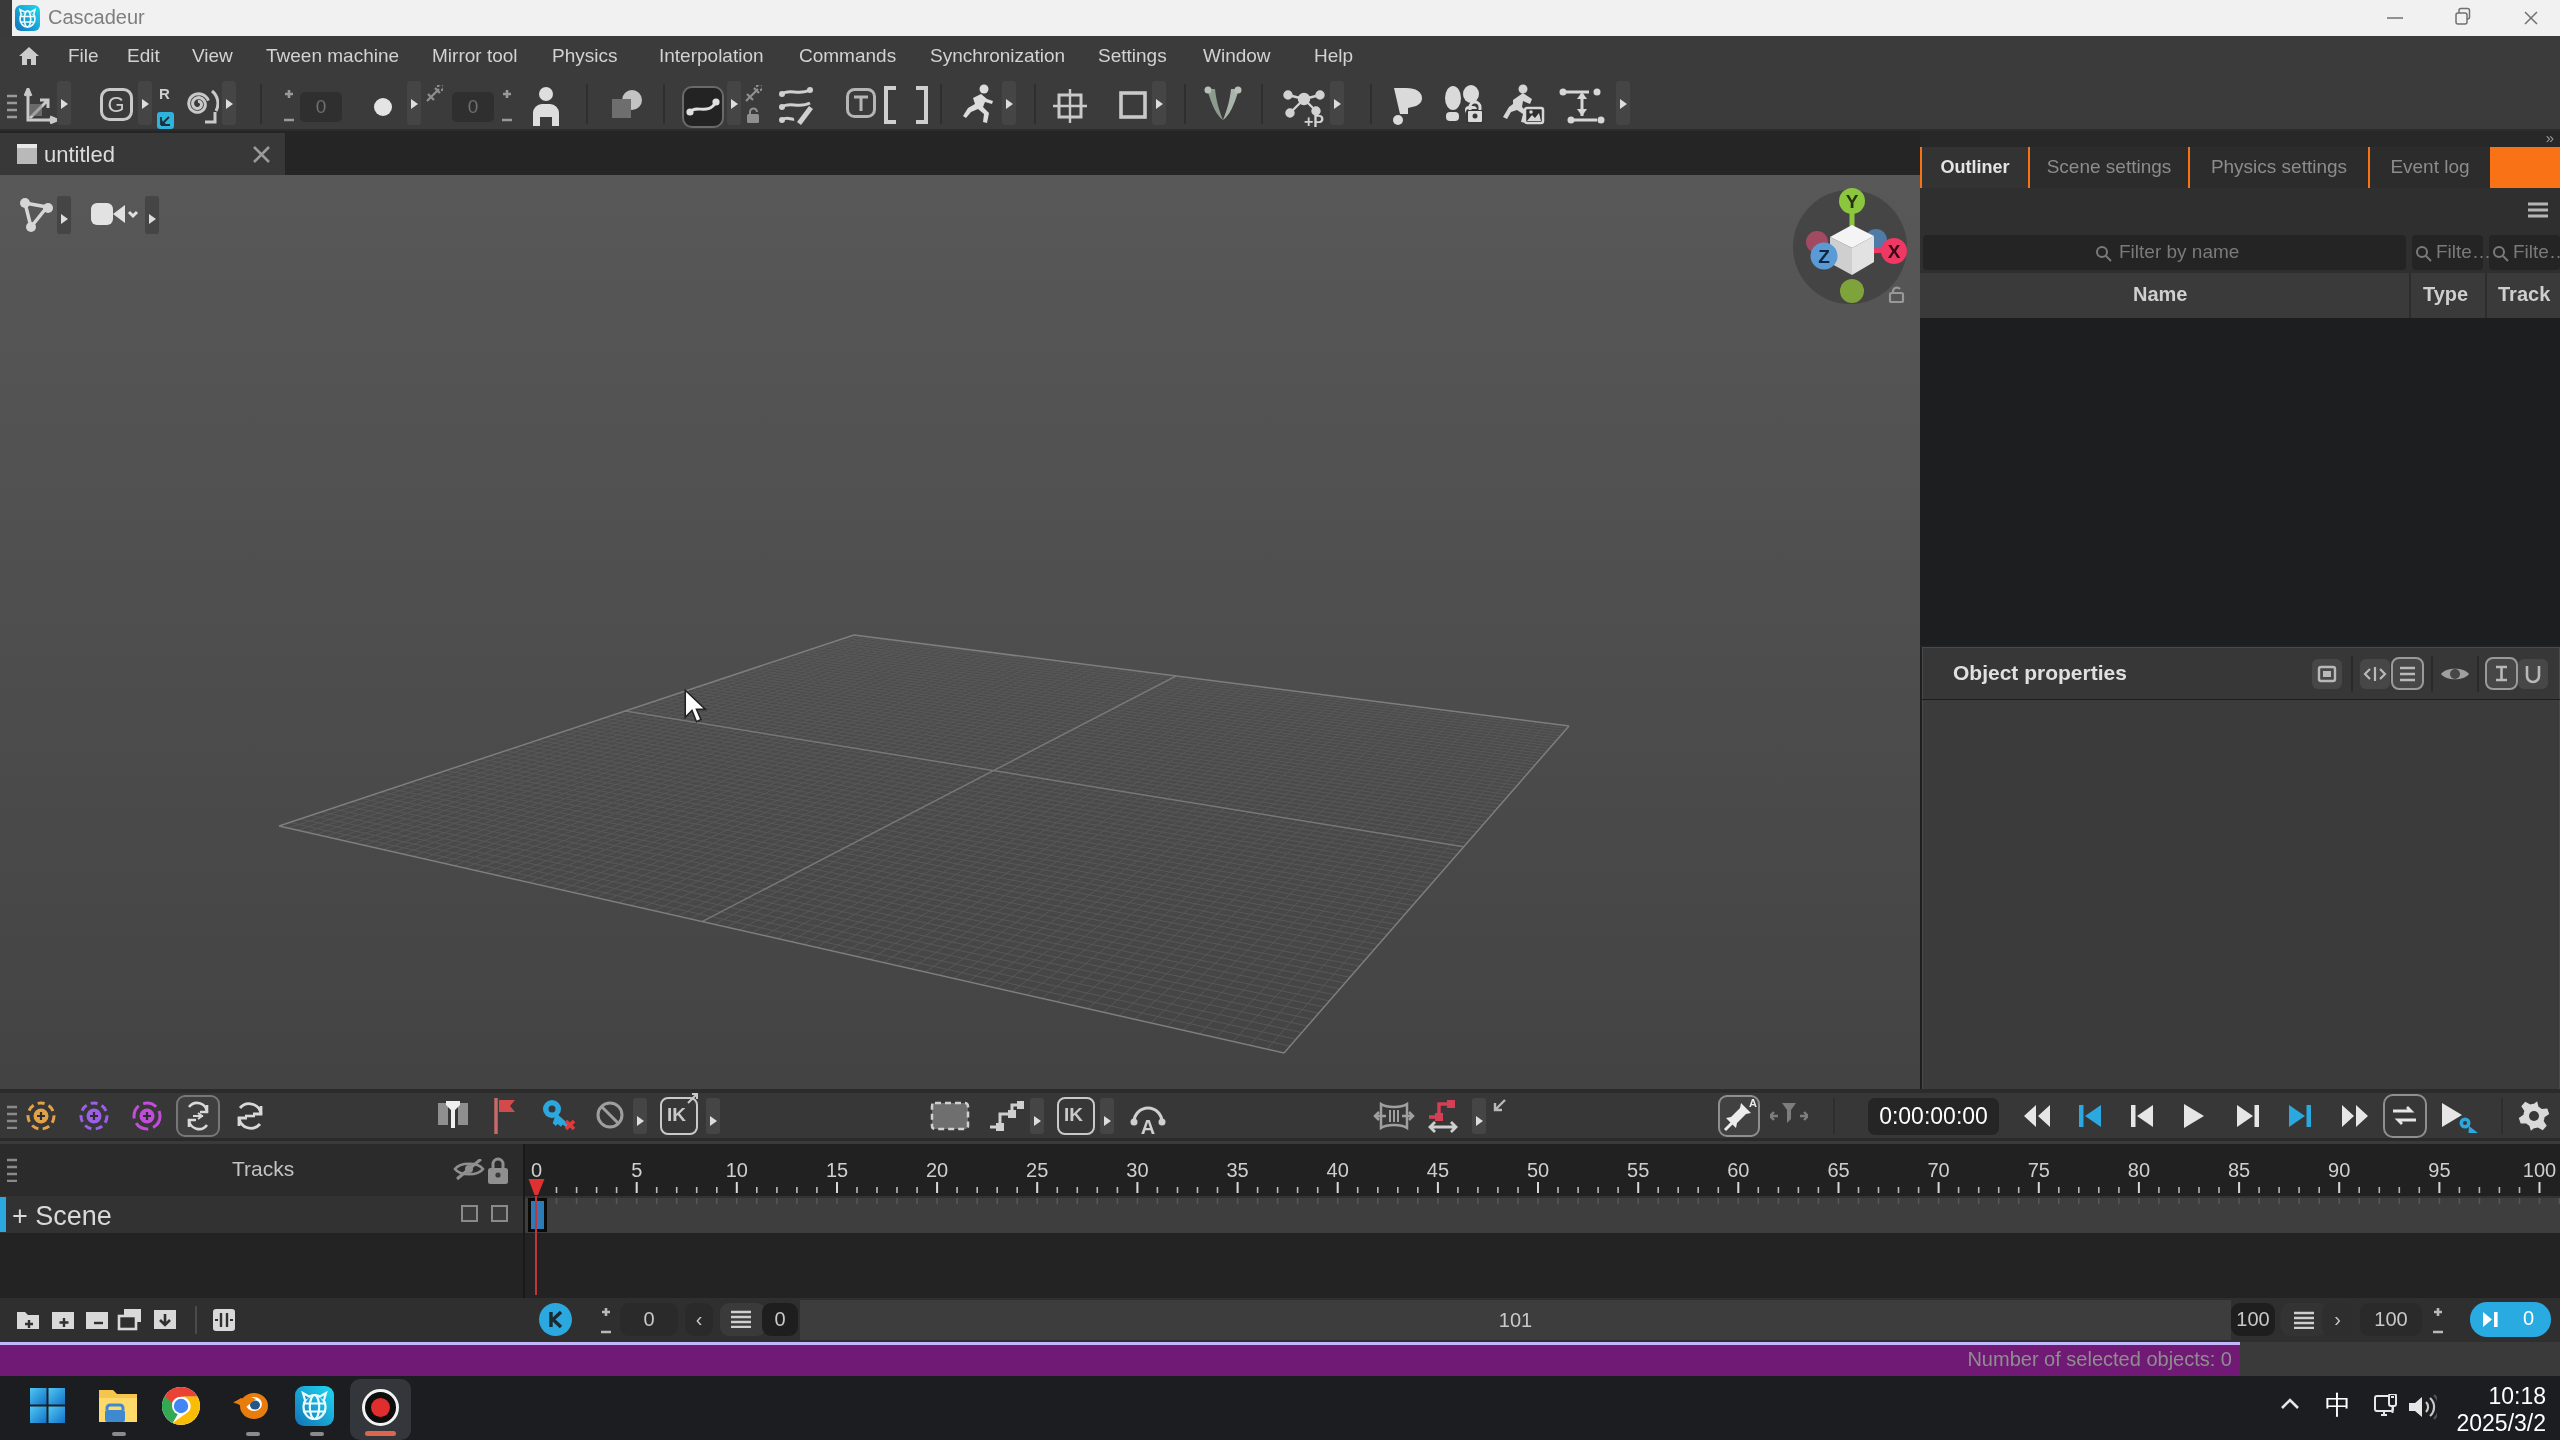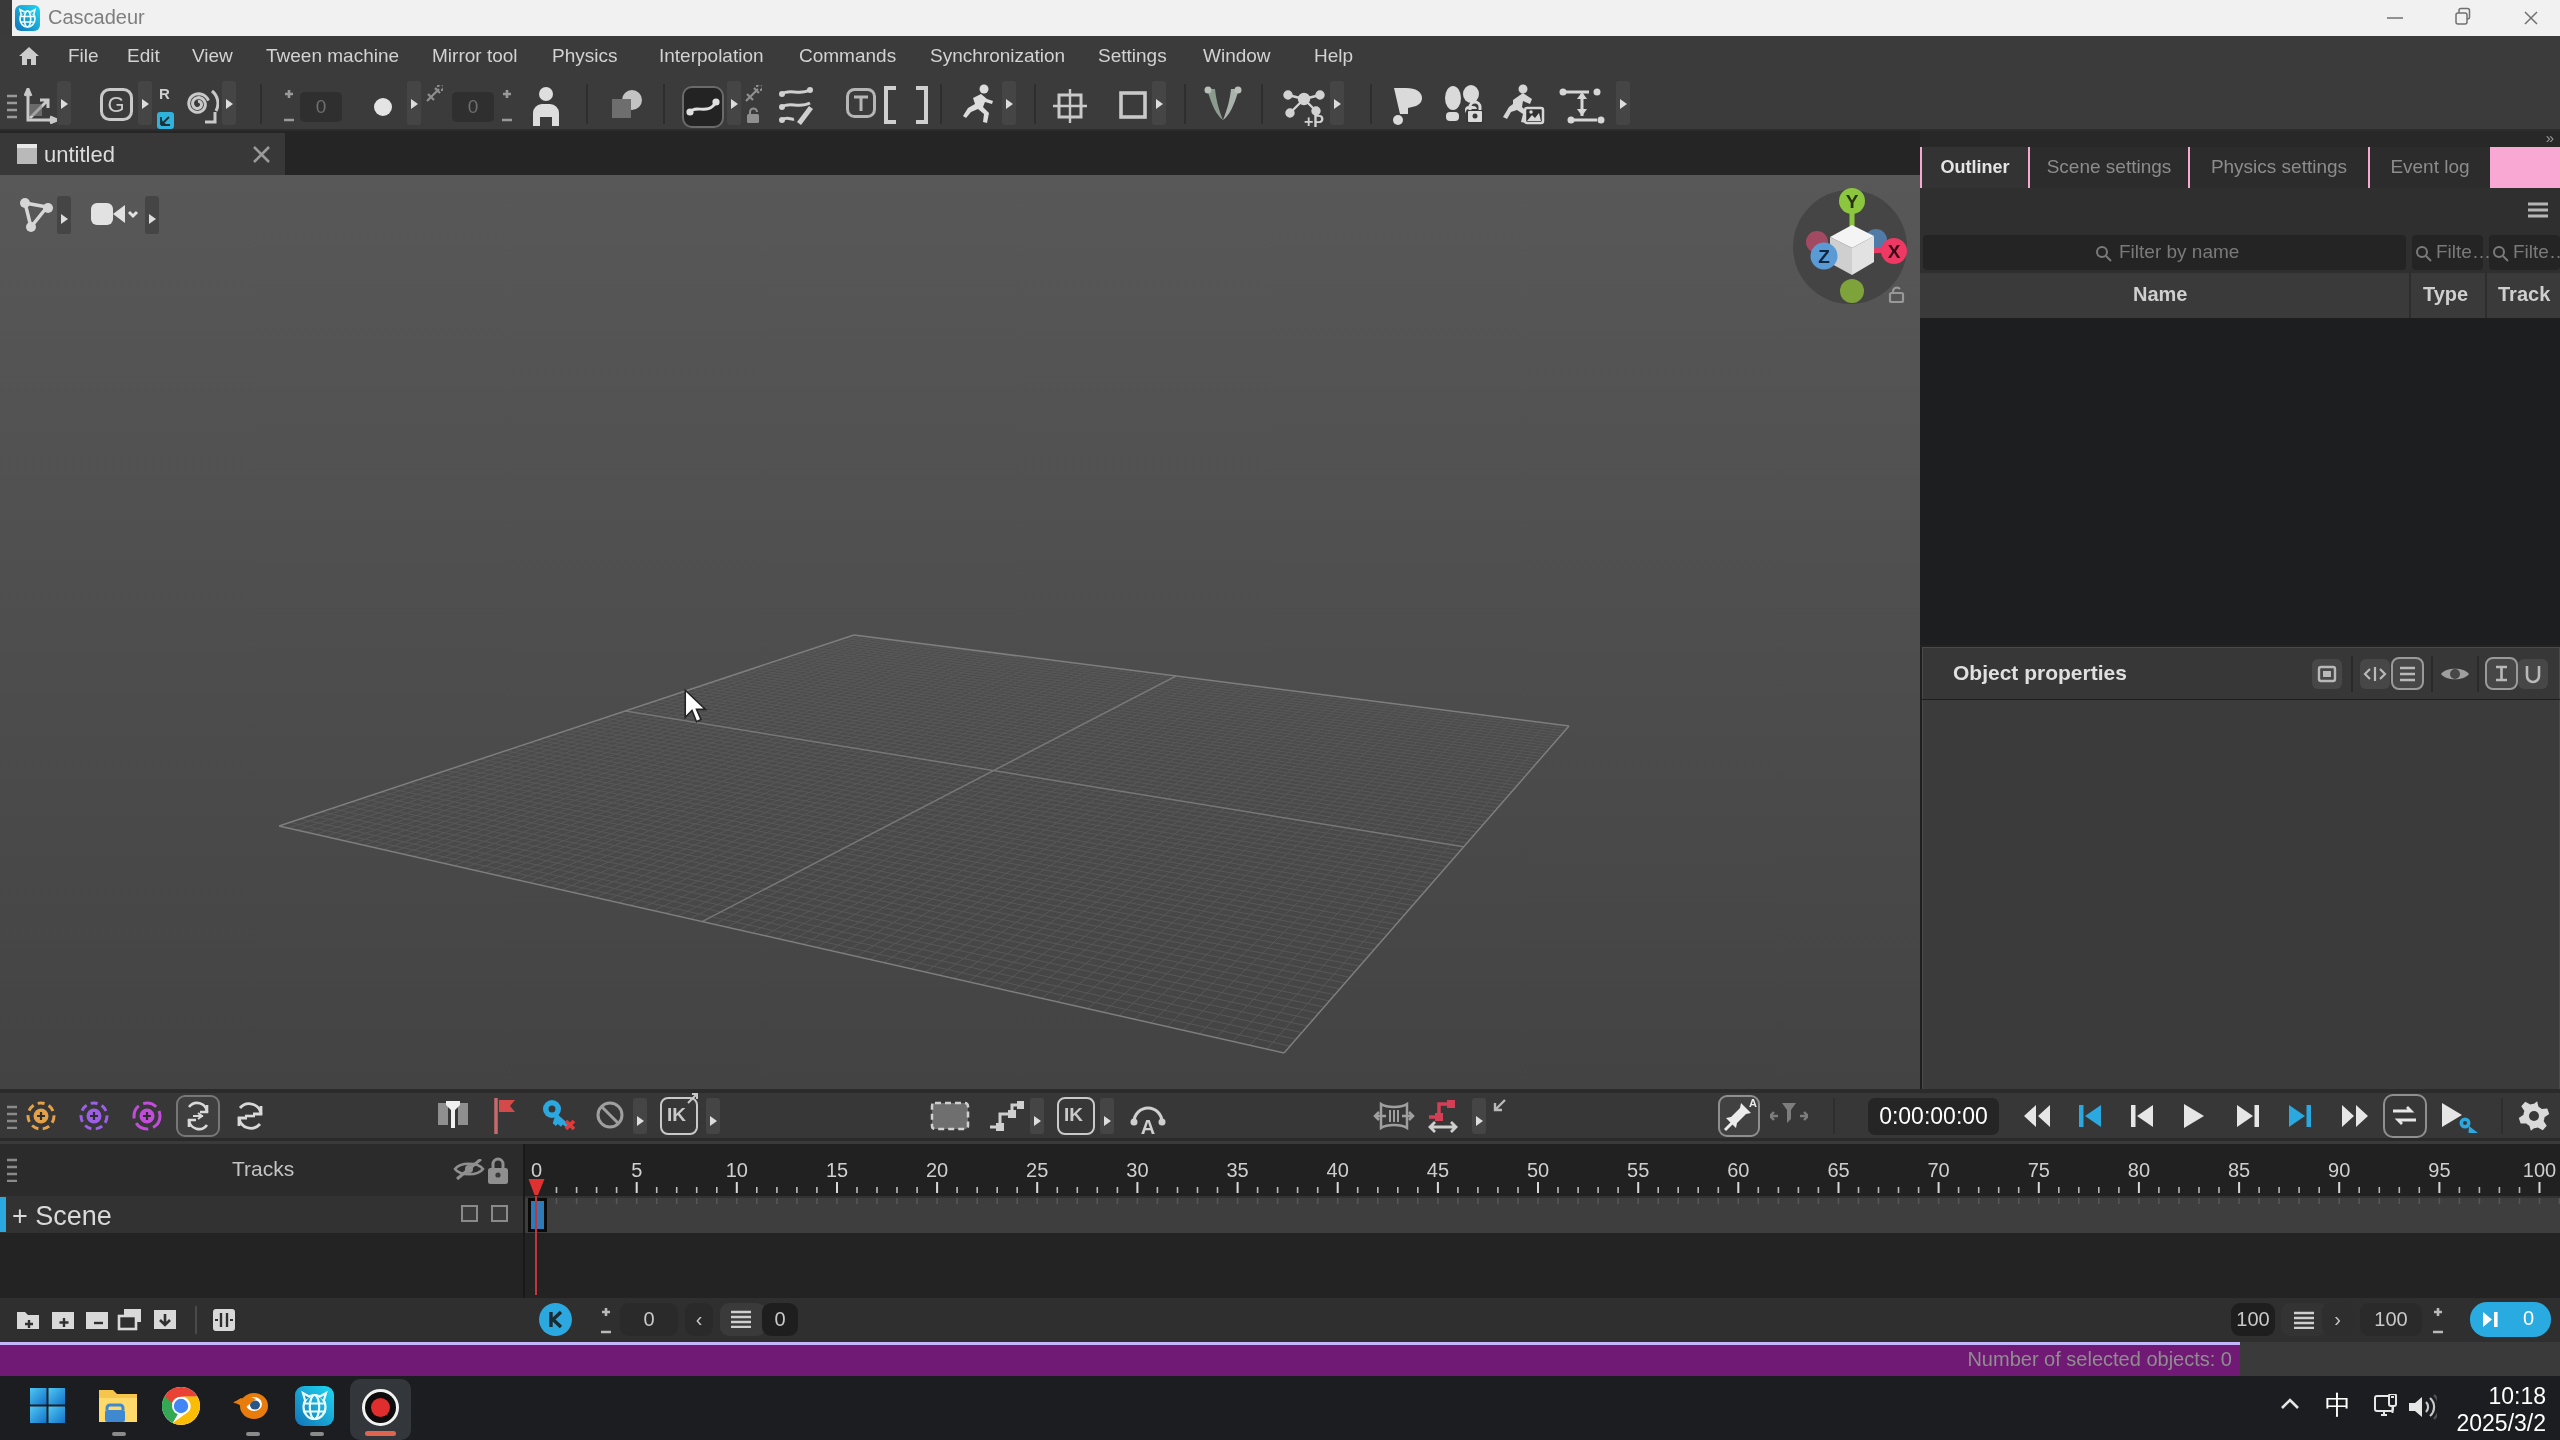--- a/index.html
+++ b/index.html
@@ -323,21 +323,21 @@
           <rect x="100" y="106" width="13" height="9" rx="1.5"></rect>
           <path d="M103 106v-2a4 4 0 0 1 7-2"></path>
         </g>
  </svg>
 </div>
 
 <div class="abs" id="rpanel">
  <div class="abs" style="left:0;top:0;width:640px;height:16px;background:#282828">
         <span class="abs" style="right:6px;top:-2px;color:#9a9a9a;font-size:15px">»</span>
       </div>
- <div class="abs" style="left:0;top:16px;width:640px;height:41px;background:#f9a8d4">
+ <div class="abs" style="left:0;top:16px;width:640px;height:41px;background:#f97316">
   <div class="abs" style="left:2px;top:0;width:106px;height:41px;background:#333333;color:#e4e4e4;font-size:18px;font-weight:bold;text-align:center;line-height:40px">Outliner</div>
   <div class="abs" style="left:110px;top:0;width:158px;height:41px;background:#2c2c2c;color:#8c8c8c;font-size:19px;text-align:center;line-height:40px">Scene settings</div>
   <div class="abs" style="left:270px;top:0;width:178px;height:41px;background:#2c2c2c;color:#8c8c8c;font-size:19px;text-align:center;line-height:40px">Physics settings</div>
   <div class="abs" style="left:450px;top:0;width:120px;height:41px;background:#2c2c2c;color:#8c8c8c;font-size:19px;text-align:center;line-height:40px">Event log</div>
  </div>
  <div class="abs" style="left:0;top:57px;width:640px;height:44px;background:#2f2f2f">
   <svg class="abs" style="right:12px;top:14px" width="20" height="16">
           <path d="M0 2h20M0 8h20M0 14h20" stroke="#b5b5b5" stroke-width="3"></path>
         </svg>
  </div>
@@ -635,20 +635,21 @@
         <path d="M1 2h22v19H1z" fill="#d9d9d9"></path>
         <path d="M12 6v10M7 12l5 5 5-5" stroke="#2f2f2f" stroke-width="2.6" fill="none"></path>
       </svg>
  <div class="abs" style="left:195px;top:8px;width:2px;height:28px;background:#4a4a4a"></div>
  <svg class="abs" style="left:211px;top:9px" width="26" height="26" viewBox="0 0 26 26">
         <rect x="2" y="2" width="22" height="22" rx="3" fill="#d9d9d9"></rect>
         <path d="M10 6v14M16 6v14" stroke="#2f2f2f" stroke-width="2.4"></path>
         <path d="M4 13h3M22 13h-3" stroke="#2f2f2f" stroke-width="2"></path>
       </svg>
 
+ <div class="abs" style="left:800px;top:2px;width:1431px;height:40px;background:#3d3d3d;color:#c9c9c9;font-size:20px;text-align:center;line-height:40px">101</div>
  <div class="abs" style="left:539px;top:5px;width:33px;height:33px;border-radius:50%;background:#2ba8e0"><svg width="33" height="33" viewBox="0 0 33 33">
           <path d="M12 9v15M22 9l-8 7.5 8 7.5" stroke="#1b2a30" stroke-width="3.4" fill="none"></path>
         </svg></div>
  <svg class="abs" style="left:596px;top:7px" width="20" height="30">
         <path d="M10 3v8M6 7h8M5 27h10" stroke="#b9b9b9" stroke-width="2.6"></path>
       </svg>
  <div class="abs num" style="left:620px;top:5px;width:58px;height:33px;line-height:33px;font-size:20px;background:#2a2a2a">0</div>
  <div class="abs num" style="left:685px;top:5px;width:28px;height:33px;line-height:33px;font-size:20px;background:#2a2a2a">‹</div>
  <div class="abs" style="left:720px;top:5px;width:46px;height:33px;background:#3a3a3a;border-radius:9px">
         <svg style="position:absolute;left:11px;top:7px" width="20" height="18">

